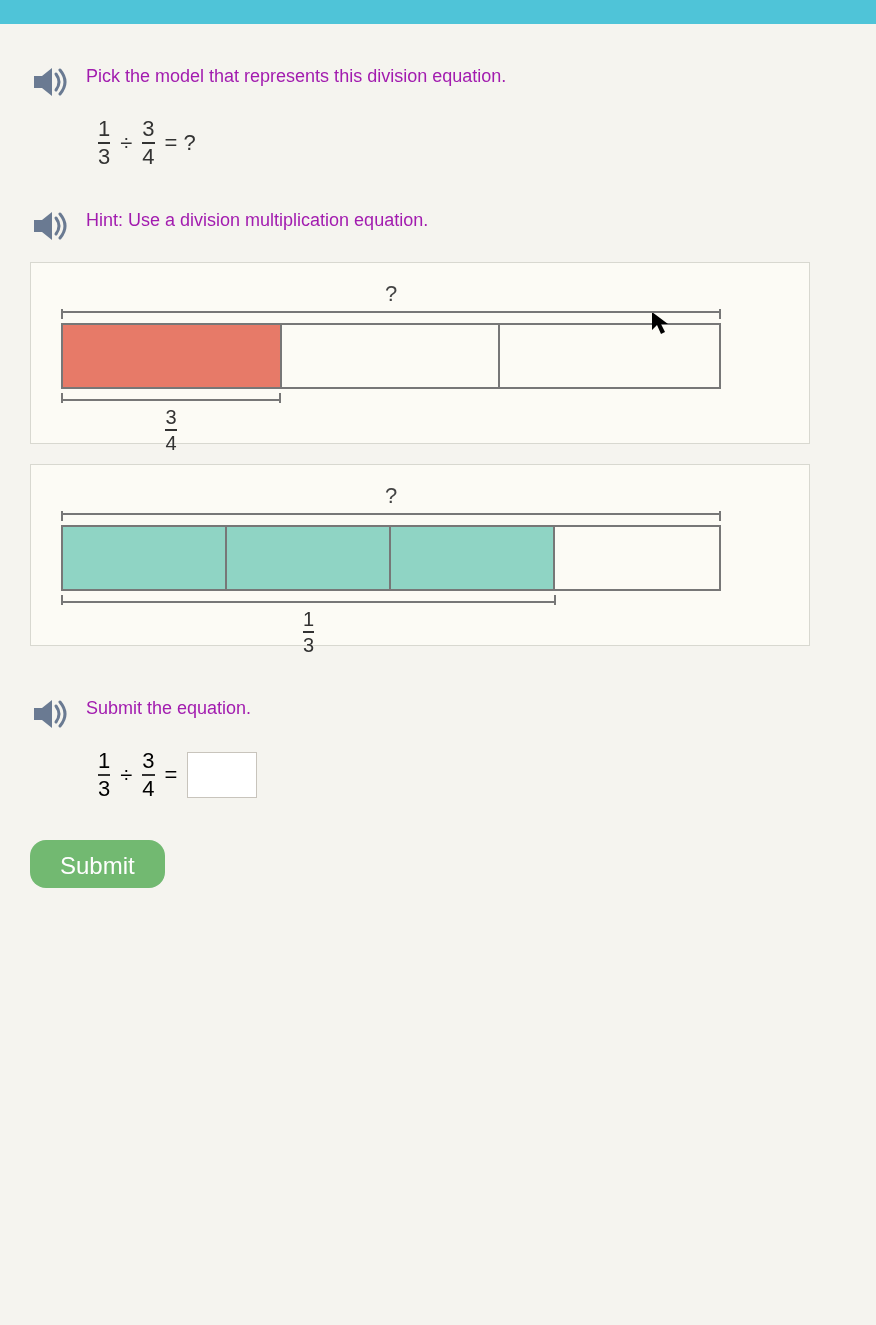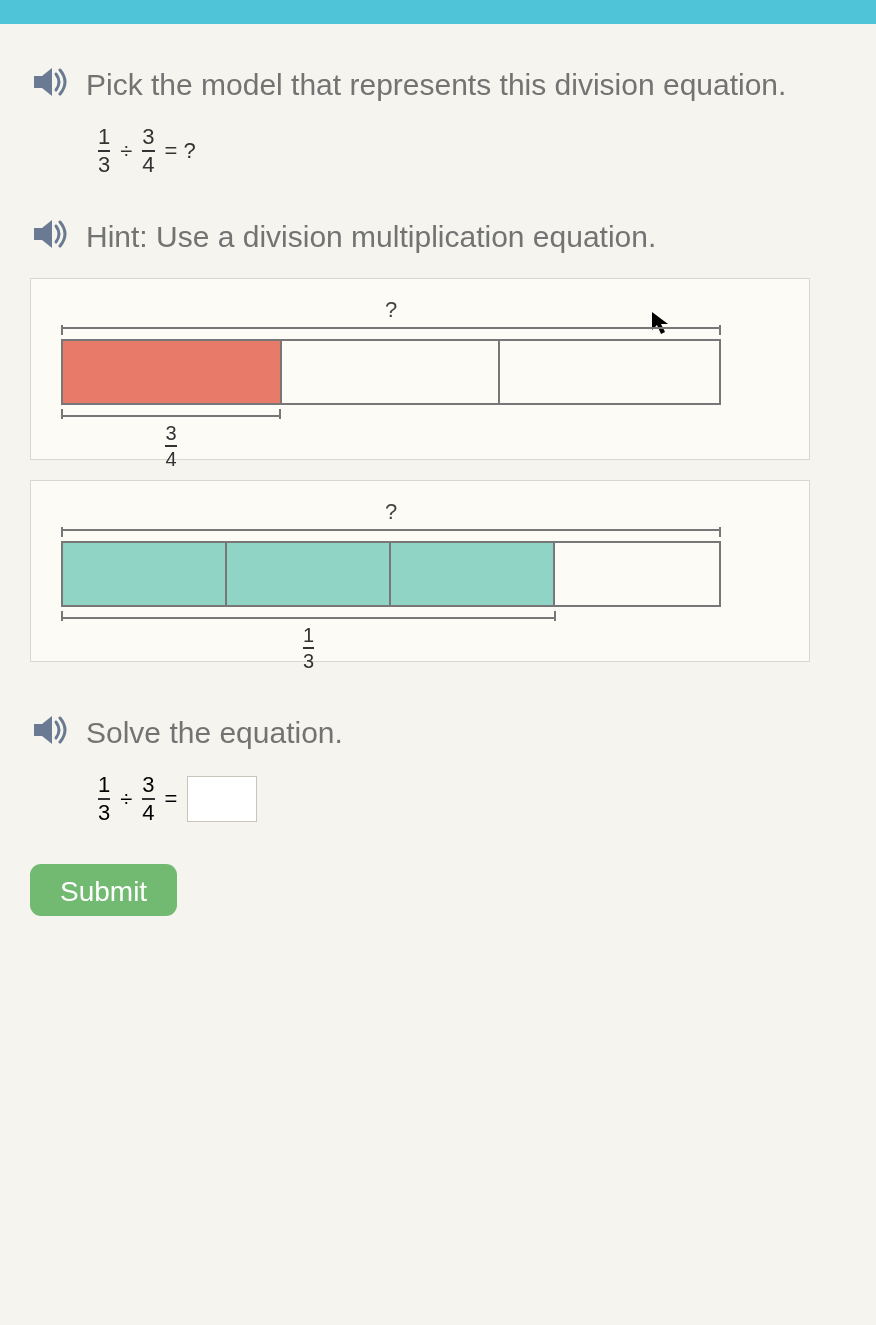--- a/index.html
+++ b/index.html
@@ -24,22 +24,22 @@
       align-items: flex-start;
       gap: 16px;
       margin-bottom: 20px;
     }
     .audio-btn {
       flex-shrink: 0;
       margin-top: 2px;
     }
     .audio-btn svg { display: block; }
     .prompt-text {
-      color: #737373;
-      font-size: 30px;
+      color: #a21caf;
+      font-size: 18px;
       line-height: 1.4;
       font-weight: 400;
     }
     .equation {
       margin-left: 68px;
       margin-bottom: 40px;
       margin-top: 10px;
       font-size: 24px;
       color: #333;
       display: flex;
@@ -122,23 +122,23 @@
       border: 1px solid #c8c4bc;
       background: #fff;
       display: inline-block;
     }
     .submit-btn {
       margin-top: 40px;
       margin-left: 30px;
       display: inline-block;
       background: #6bb66b;
       color: #fff;
-      font-size: 28px;
+      font-size: 24px;
       padding: 12px 30px 8px 30px;
-      border-radius: 11px;
+      border-radius: 16px;
       border: none;
       opacity: 0.95;
     }
   </style>
 </head>
 <body>
 
 
 
 <div class="top-bar"></div>
@@ -242,21 +242,21 @@
   <div style="height:30px"></div>
 
   <div class="prompt-row">
     <span class="audio-btn">
       <svg width="40" height="32" viewBox="0 0 40 32">
         <polygon points="4,10 12,10 22,2 22,30 12,22 4,22" fill="#6a7a92"></polygon>
         <path d="M26 8 Q32 16 26 24" stroke="#6a7a92" stroke-width="3" fill="none" stroke-linecap="round"></path>
         <path d="M30 4 Q40 16 30 28" stroke="#6a7a92" stroke-width="3" fill="none" stroke-linecap="round"></path>
       </svg>
     </span>
-    <span class="prompt-text">Solve the equation.</span>
+    <span class="prompt-text">Submit the equation.</span>
   </div>
 
   <div class="solve-eq">
     <span class="fraction">
       <span class="num">1</span>
       <span class="den">3</span>
     </span>
     <span class="op">÷</span>
     <span class="fraction">
       <span class="num">3</span>

